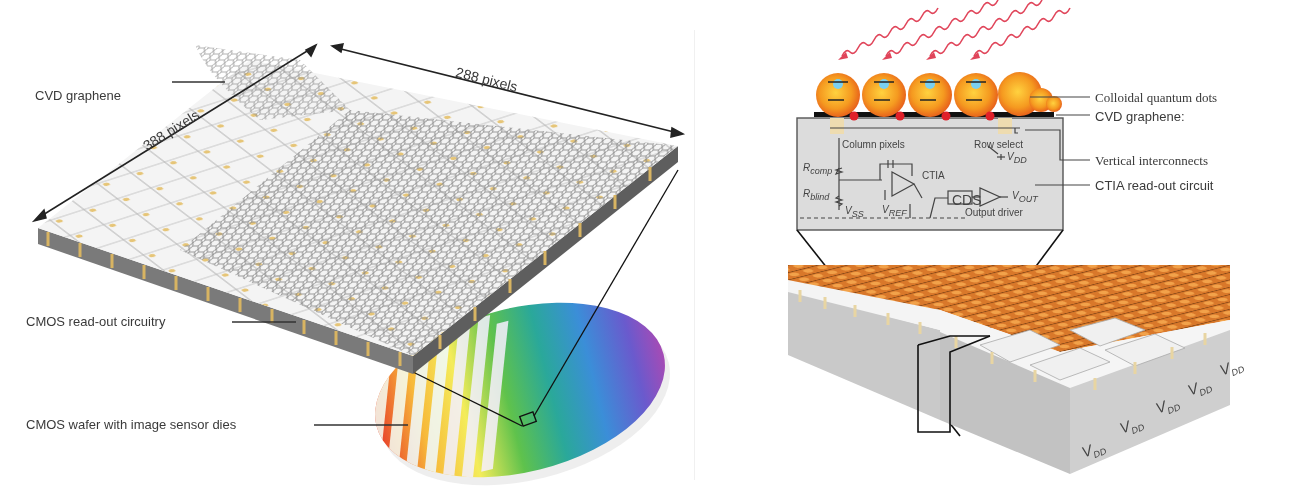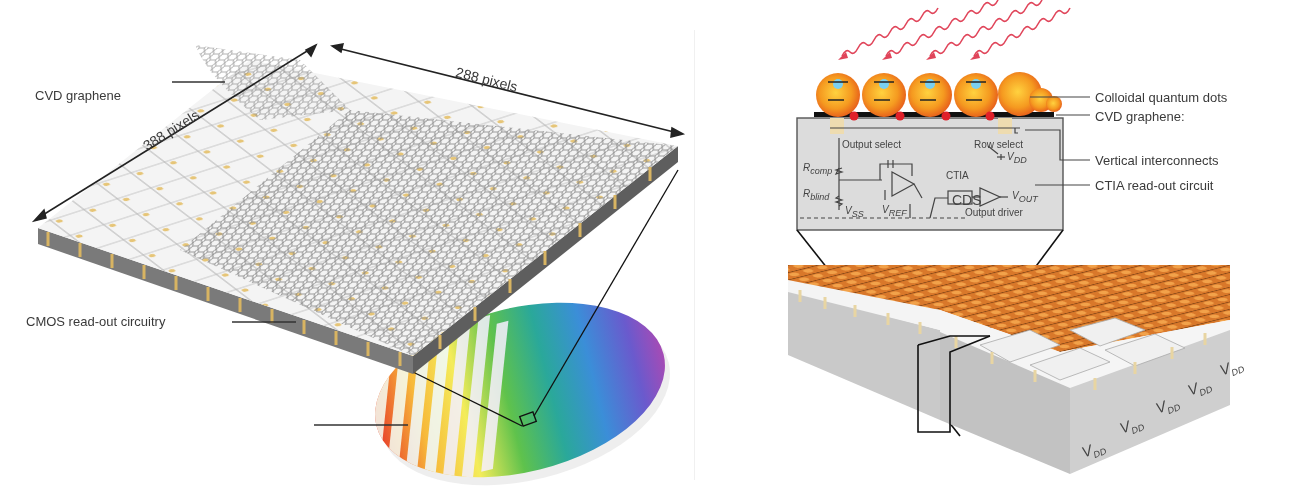--- a/index.html
+++ b/index.html
@@ -120,20 +120,21 @@
       <line x1="232" y1="322" x2="296" y2="322"></line>
       <line x1="314" y1="425" x2="408" y2="425"></line>
     </g>
   </svg>
 
   <div class="rot" style="left:458px; top:64px; transform:rotate(14deg);">288 pixels</div>
   <div class="rot" style="left:140px; top:140px; transform:rotate(-32deg);">388 pixels</div>
 
   <div class="lbl" style="left:35px; top:88px;">CVD graphene</div>
   <div class="lbl" style="left:26px; top:314px;">CMOS read-out circuitry</div>
+  <div class="lbl" style="left:26px; top:417px;">CMOS wafer with image sensor dies</div>
 </div>
 
 <div id="right" class="panel">
   <svg width="547" height="494" viewBox="0 0 547 494">
     <defs>
       <radialGradient id="qd" cx="0.45" cy="0.45" r="0.6">
         <stop offset="0" stop-color="#ffd23f"></stop>
         <stop offset="0.6" stop-color="#f59a20"></stop>
         <stop offset="1" stop-color="#e5561a"></stop>
       </radialGradient>
@@ -264,29 +265,29 @@
       <polyline points="158,345 190,336 230,336" fill="none" stroke="#111" stroke-width="1.6"></polyline>
     </g>
   </svg>
 
   <div class="ckt ital" style="left:322px; top:440px; font-size:15px; color:#444; transform:rotate(-20deg);"><span>V</span><span class="sub">DD</span></div>
   <div class="ckt ital" style="left:360px; top:416px; font-size:15px; color:#444; transform:rotate(-20deg);"><span>V</span><span class="sub">DD</span></div>
   <div class="ckt ital" style="left:396px; top:396px; font-size:15px; color:#444; transform:rotate(-20deg);"><span>V</span><span class="sub">DD</span></div>
   <div class="ckt ital" style="left:428px; top:378px; font-size:15px; color:#444; transform:rotate(-20deg);"><span>V</span><span class="sub">DD</span></div>
   <div class="ckt ital" style="left:460px; top:358px; font-size:15px; color:#444; transform:rotate(-20deg);"><span>V</span><span class="sub">DD</span></div>
 
-  <div class="ckt" style="left:82px; top:139px;">Output select</div>
+  <div class="ckt" style="left:82px; top:139px;">Column pixels</div>
   <div class="ckt" style="left:186px; top:139px;padding-left:28px;">Row select</div>
   <div class="ckt ital" style="left:247px; top:151px;"><span>V</span><span class="sub">DD</span></div>
   <div class="ckt ital" style="left:43px; top:162px;"><span>R</span><span class="sub">comp</span></div>
   <div class="ckt ital" style="left:43px; top:188px;"><span>R</span><span class="sub">blind</span></div>
-  <div class="ckt" style="left:162px; top:170px;margin-left:24px;">CTIA</div>
+  <div class="ckt" style="left:162px; top:170px;">CTIA</div>
   <div class="ckt ital" style="left:85px; top:205px;font-style:italic;"><span>V</span><span class="sub">SS</span></div>
   <div class="ckt ital" style="left:122px; top:204px;"><span>V</span><span class="sub">REF</span></div>
   <div class="ckt" style="left:192px; top:192px; font-size:14px;">CDS</div>
   <div class="ckt ital" style="left:252px; top:190px;font-style:italic;"><span>V</span><span class="sub">OUT</span></div>
   <div class="ckt" style="left:205px; top:207px;">Output driver</div>
 
-  <div class="lbl" style="left:335px; top:90px;">Colloidal quantum dots</div>
+  <div class="lbl" style="left:335px; top:90px;font-family:Liberation Serif, serif;">Colloidal quantum dots</div>
   <div class="lbl" style="left:335px; top:109px;">CVD graphene:</div>
-  <div class="lbl" style="left:335px; top:153px;">Vertical interconnects</div>
+  <div class="lbl" style="left:335px; top:153px;font-family:Liberation Serif, serif;">Vertical interconnects</div>
   <div class="lbl" style="left:335px; top:178px;">CTIA read-out circuit</div>
 </div>
 
 </body></html>

